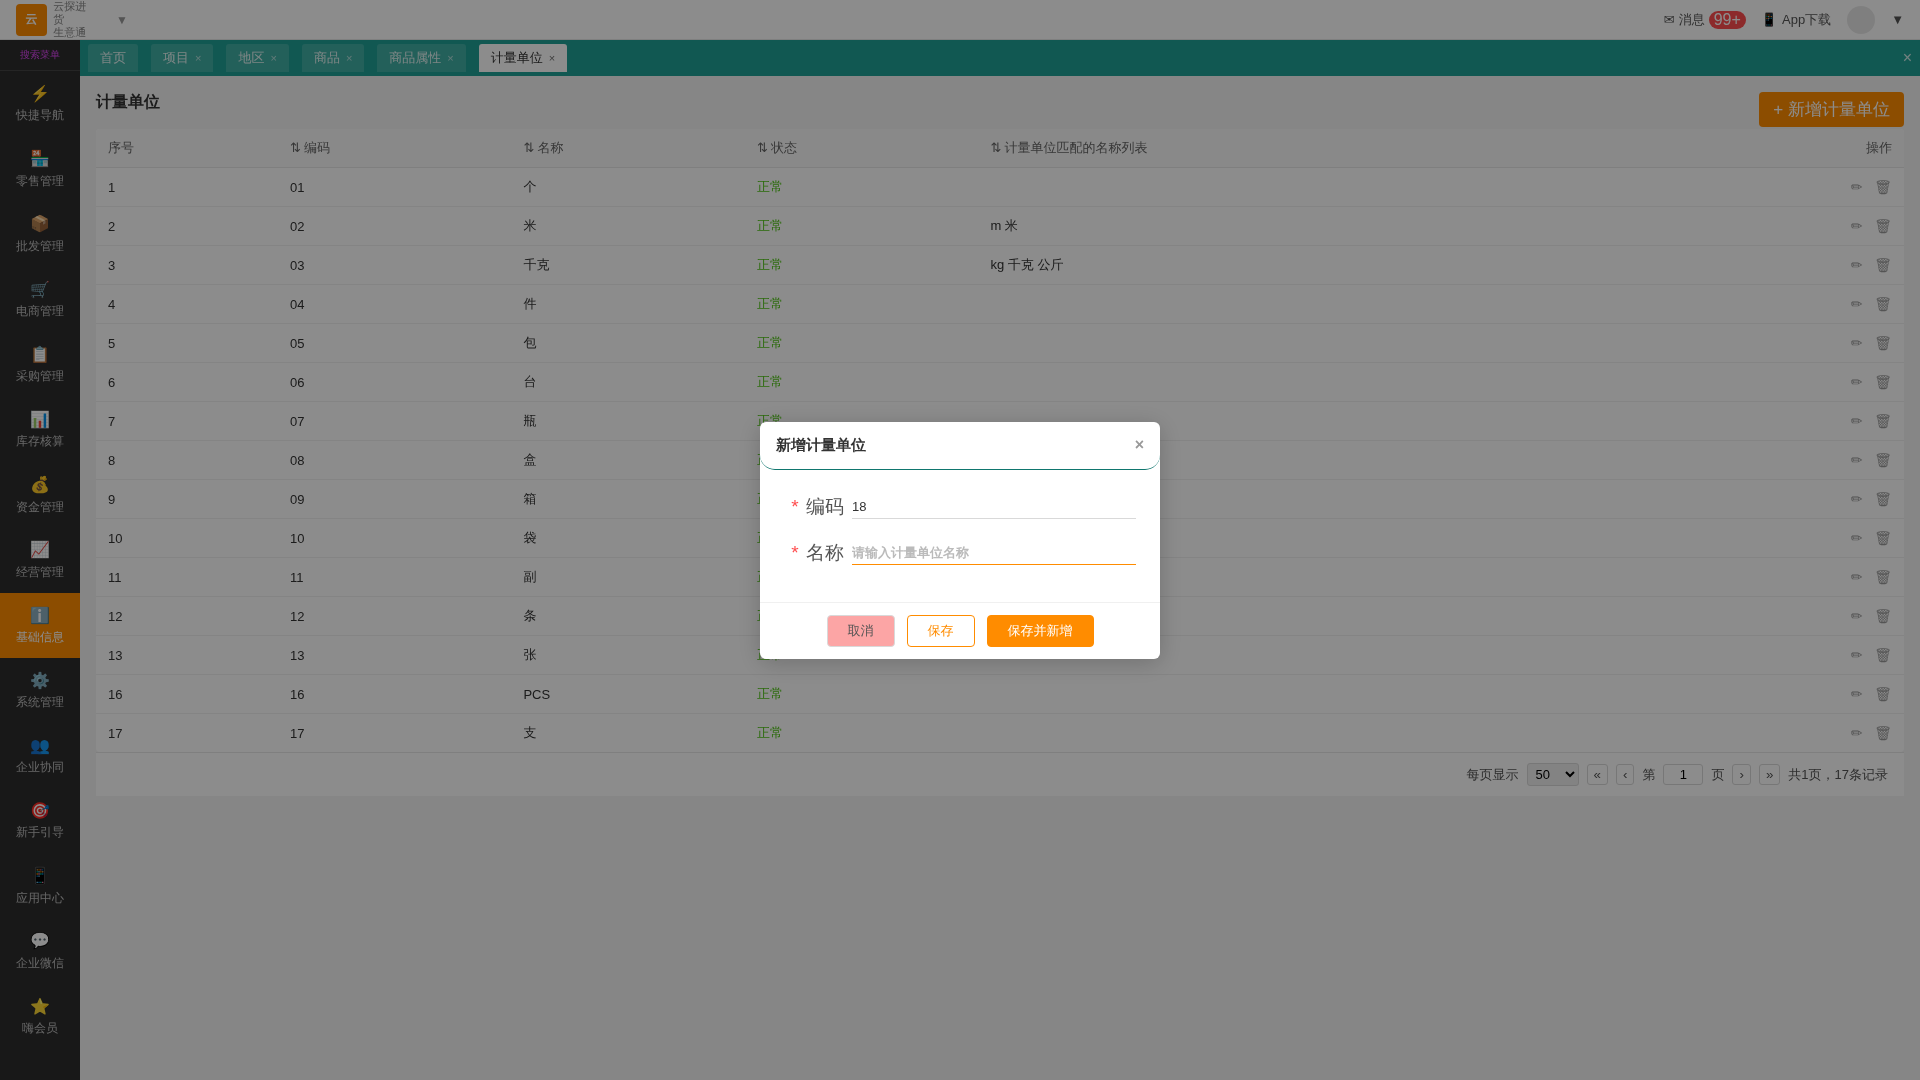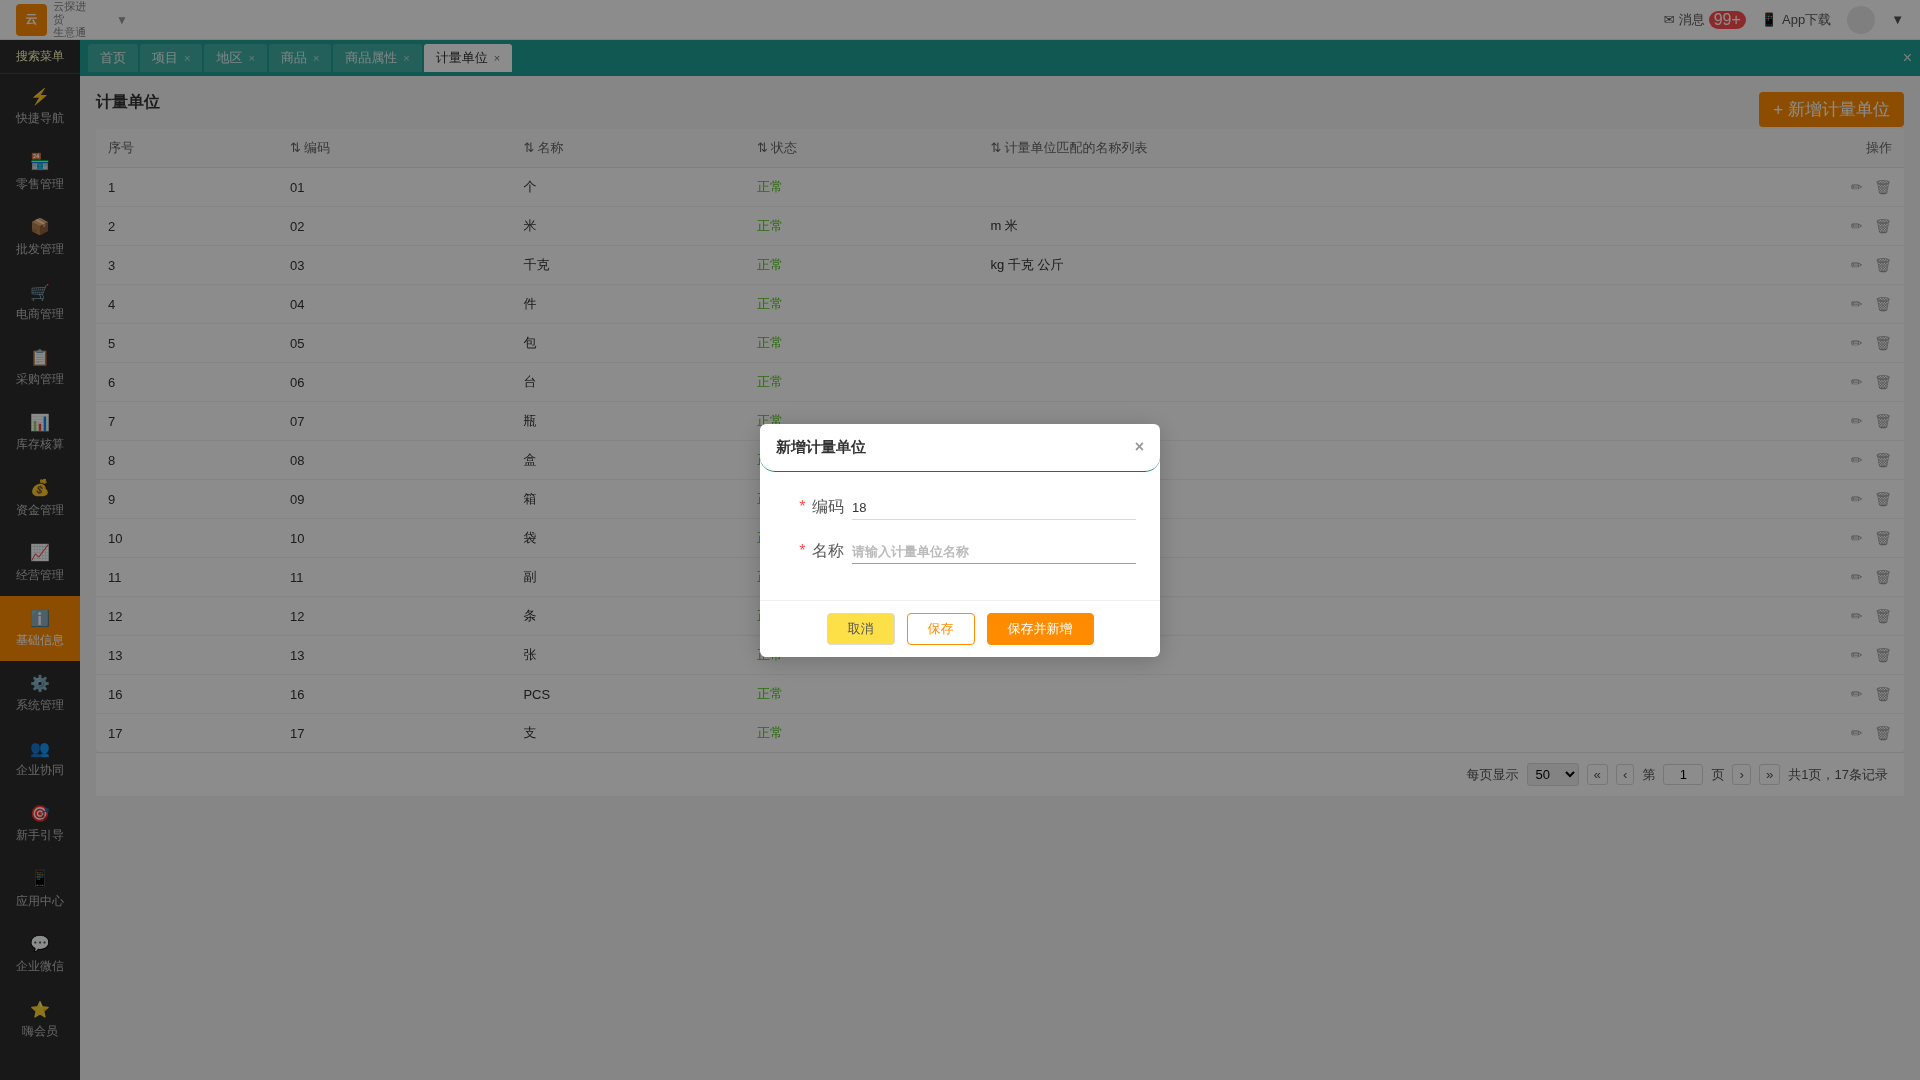--- a/index.html
+++ b/index.html
@@ -94,21 +94,21 @@
       overflow: hidden;
     }
 
     
     .tab-bar {
       background: #20a196;
       height: 36px;
       display: flex;
       align-items: center;
       padding: 0 8px;
-      gap: 2px;
+      gap: 13px;
       flex-shrink: 0;
     }
     .tab {
       height: 28px;
       padding: 0 12px;
       border-radius: 3px 3px 0 0;
       display: flex;
       align-items: center;
       gap: 6px;
       font-size: 13px;
@@ -274,21 +274,21 @@
       padding: 24px 24px 16px;
     }
     .form-row {
       display: flex;
       align-items: center;
       margin-bottom: 20px;
     }
     .form-label {
       width: 60px;
       text-align: right;
-      font-size: 16px;
+      font-size: 19px;
       color: #555;
       flex-shrink: 0;
       margin-right: 8px;
     }
     .required-star {
       color: #ff4d4f;
       margin-right: 2px;
     }
     .form-input {
       flex: 1;
@@ -306,21 +306,21 @@
     .form-input::placeholder { color: #bbb; }
     .modal-footer {
       padding: 12px 16px;
       display: flex;
       justify-content: center;
       gap: 12px;
       border-top: 1px solid #f0f0f0;
     }
     .btn-cancel {
       border: 1px solid #d9d9d9;
-      background: #fde047;
+      background: #fca5a5;
       color: #555;
       padding: 6px 20px;
       border-radius: 4px;
       cursor: pointer;
       font-size: 13px;
       text-align: center;
     }
     .btn-save {
       border: 1px solid #ff8c00;
       background: #fff;
@@ -340,22 +340,22 @@
       font-size: 13px;
     }
 
     
     .sidebar-search {
       padding: 8px 4px;
       background: #2d2d2d;
       border-bottom: 1px solid #444;
     }
     .sidebar-search-text {
-      color: #fef9c3;
-      font-size: 12px;
+      color: #d946ef;
+      font-size: 10px;
       text-align: center;
     }
   </style>
 </head>
 <body>
 
 <div class="top-bar">
   <div class="logo-area">
     <div class="logo-icon">云</div>
     <span style="font-size:11px;color:#888;line-height:1.2;">云探进货<br>生意通</span>

